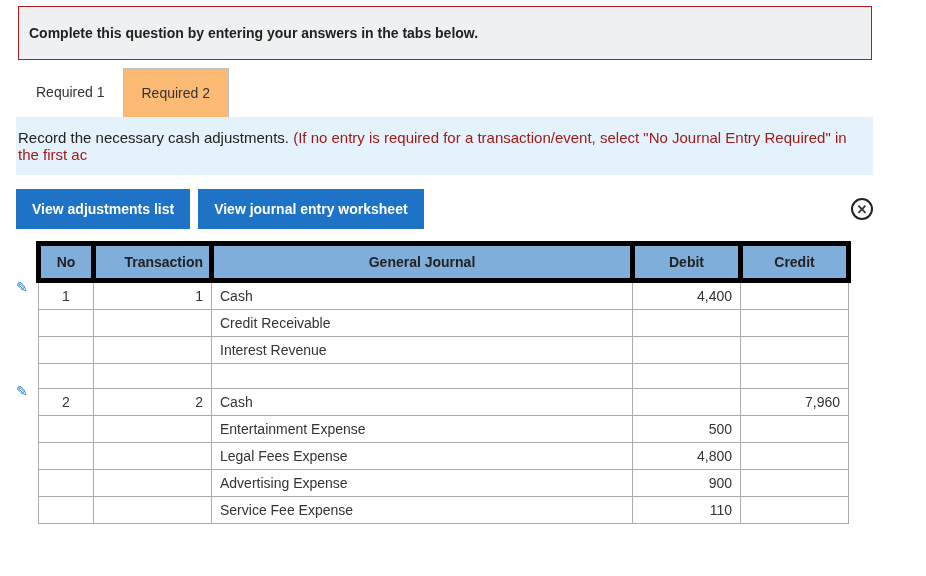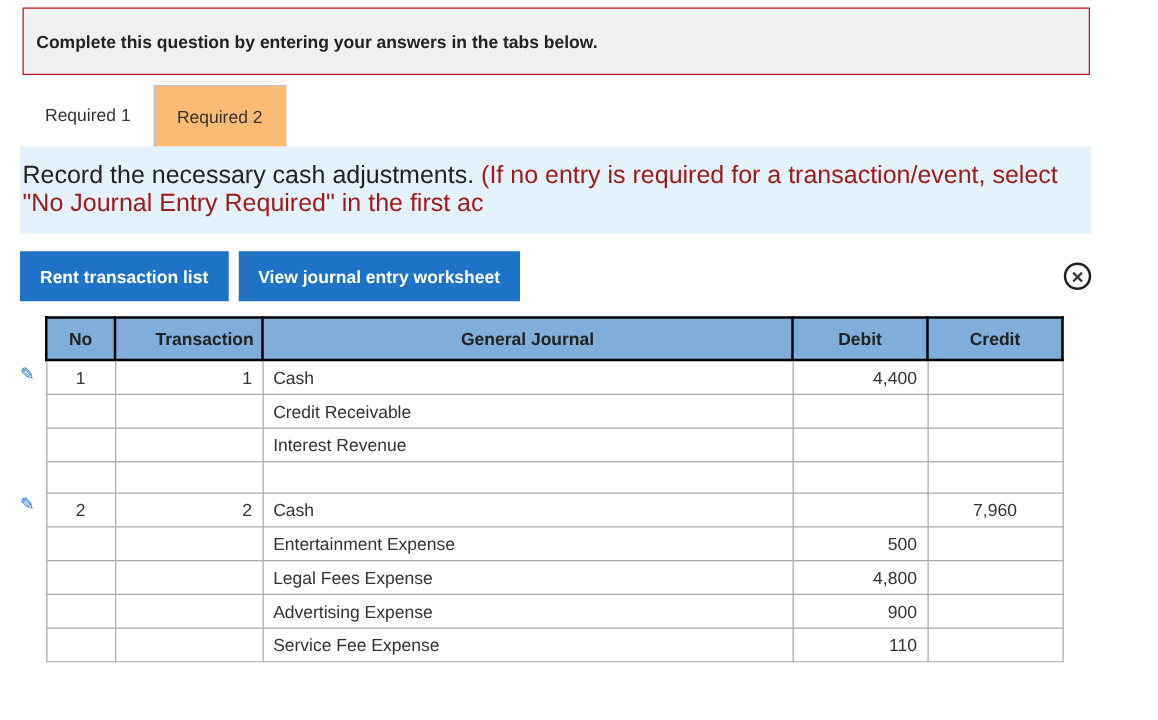--- a/index.html
+++ b/index.html
@@ -34,21 +34,21 @@
   .tab.active {
     border: 1px solid #bfc2c5;
     border-bottom: none;
     background: #fdba74;
   }
   .hint-bar {
     background: #e4f2fb;
     padding: 12px 2px 12px 2px;
     margin: 0 0 0 16px;
     width: 857px;
-    font-size: 20px;
+    font-size: 15px;
   }
   .hint-black { color: #222; }
   .hint-red { color: #a11a1a; }
   .action-row {
     display: flex;
     align-items: center;
     margin: 14px 0 0 16px;
     width: 857px;
   }
   .btn-blue {
@@ -79,36 +79,36 @@
     width: 835px;
     position: relative;
   }
   table.journal {
     border-collapse: collapse;
     width: 815px;
     margin-left: 20px;
   }
   table.journal th {
     background: #7faedb;
-    border: 2px solid #000000;
+    border: 5px solid #000000;
     padding: 8px 6px;
     font-weight: bold;
     color: #222;
   }
   table.journal td {
     border: 1px solid #aaa;
     padding: 5px 8px;
     height: 25px;
     background: #fff;
   }
   .col-no { width: 55px; text-align: center; }
   .col-trans { width: 118px; text-align: right; }
   .col-gj { text-align: left; }
   .col-debit { width: 108px; text-align: right; }
-  .col-credit { width: 108px; text-align: center; }
+  .col-credit { width: 108px; text-align: right; }
   .edit-icon {
     position: absolute;
     left: 0;
     color: #1f73c7;
     font-size: 14px;
     cursor: pointer;
   }
 </style>
 </head>
 <body>
@@ -120,21 +120,21 @@
 <div class="tabs">
   <div class="tab inactive">Required 1</div>
   <div class="tab active">Required 2</div>
 </div>
 
 <div class="hint-bar">
   <span class="hint-black">Record the necessary cash adjustments. </span><span class="hint-red">(If no entry is required for a transaction/event, select "No Journal Entry Required" in the first ac</span>
 </div>
 
 <div class="action-row">
-  <button class="btn-blue">Rent transaction list</button>
+  <button class="btn-blue">View adjustments list</button>
   <button class="btn-blue">View journal entry worksheet</button>
   <div class="close-circle">✕</div>
 </div>
 
 <div class="grid-wrap">
   <table class="journal">
     <thead>
       <tr>
         <th class="col-no">No</th>
         <th class="col-trans">Transaction</th>

